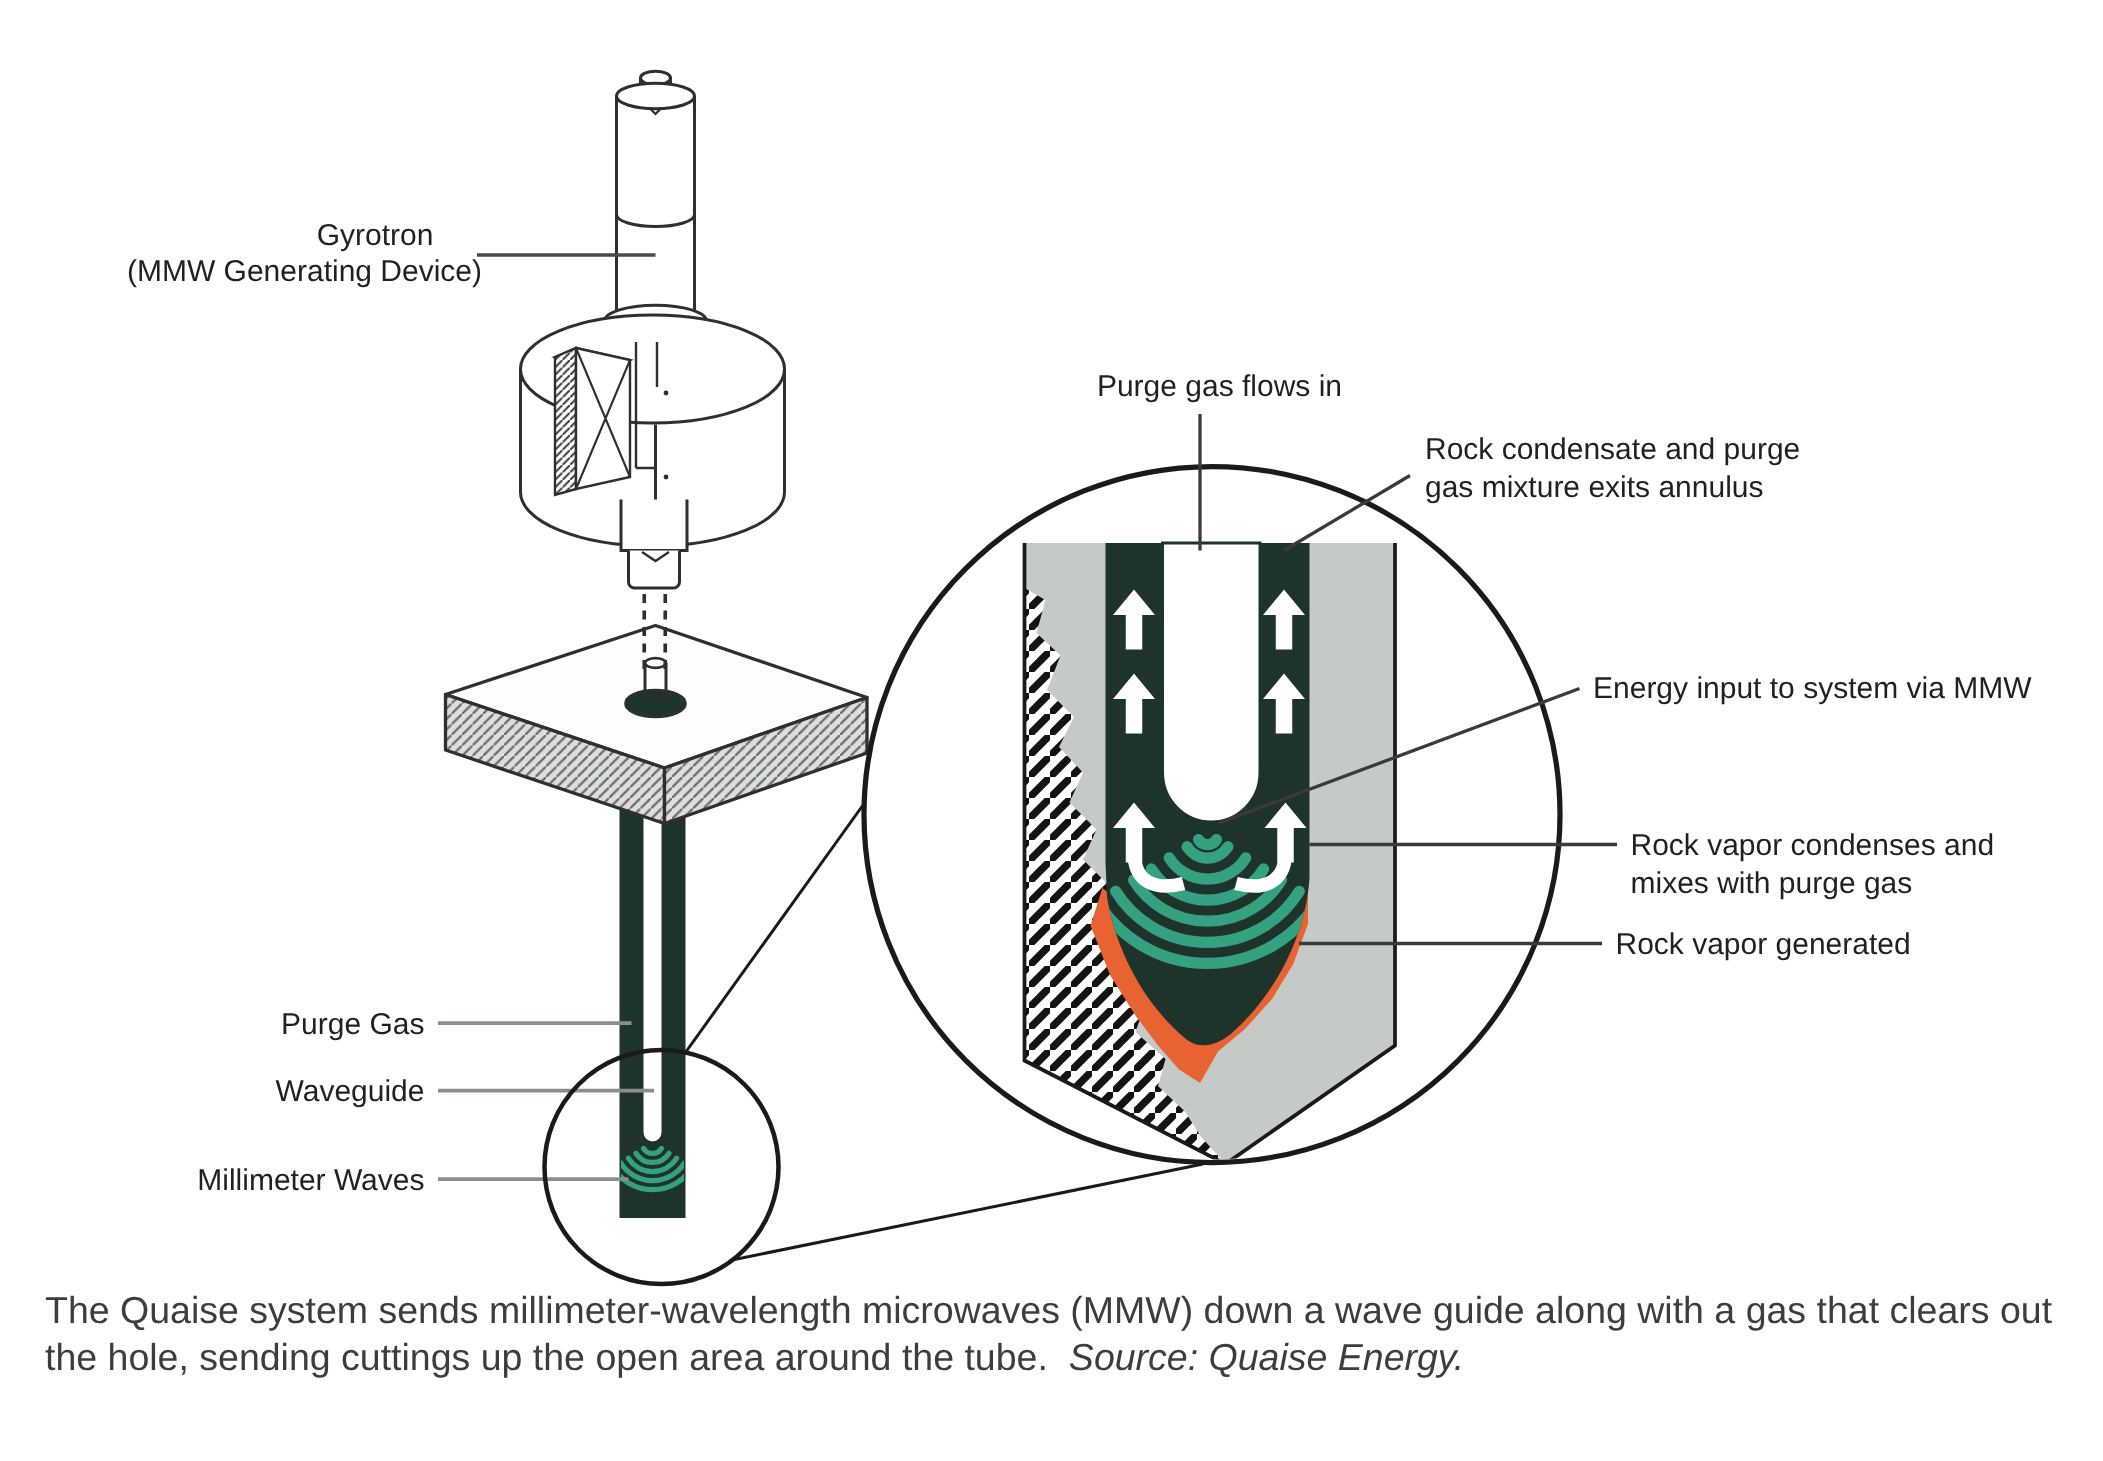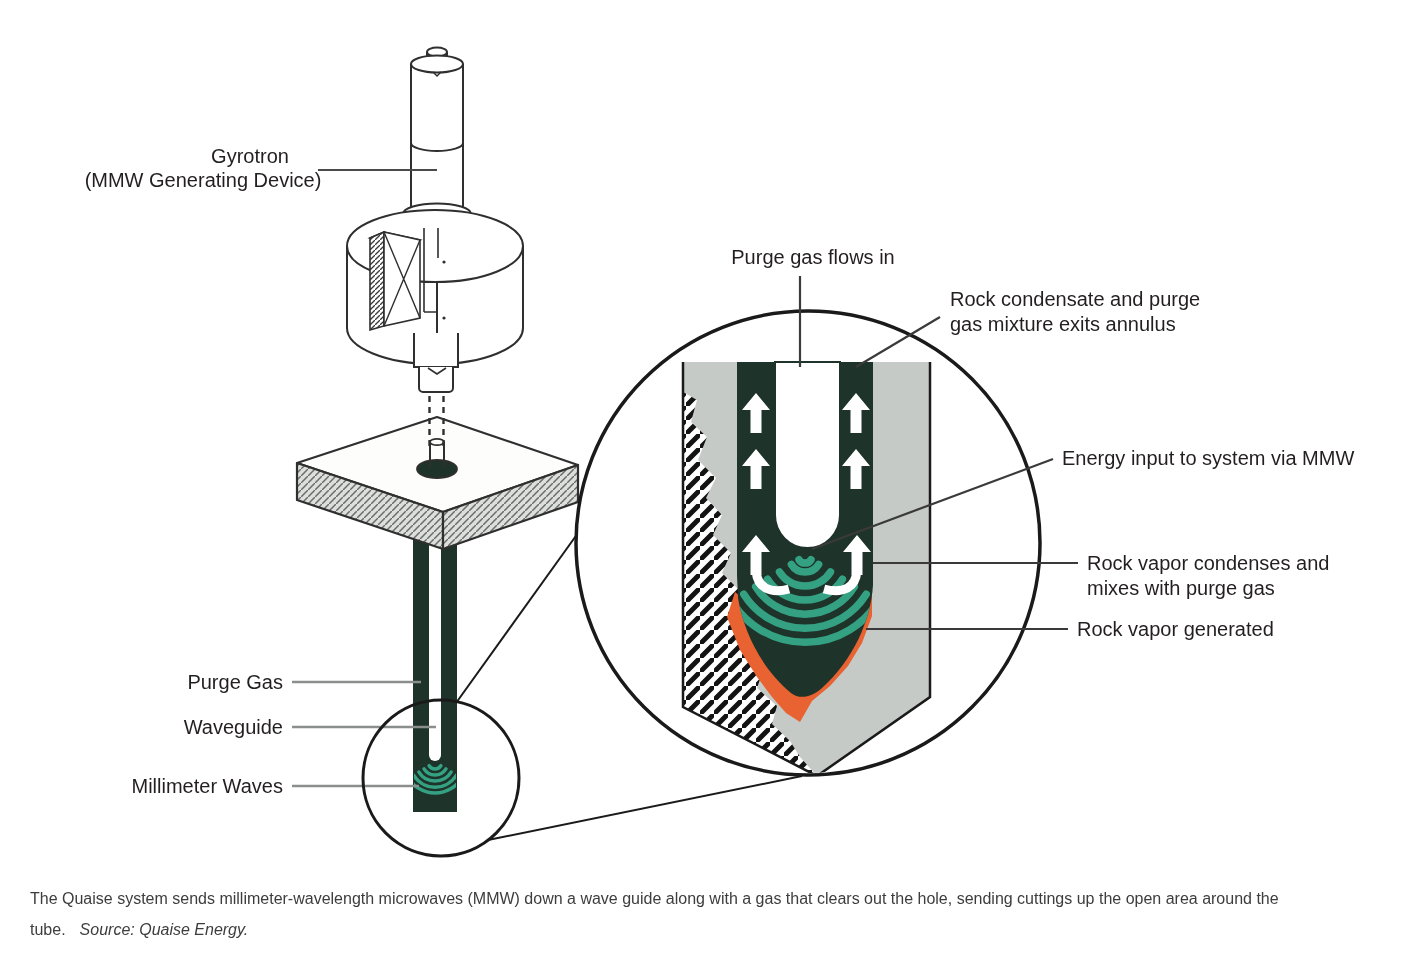--- a/index.html
+++ b/index.html
@@ -1,22 +1,22 @@
 <!DOCTYPE html>
 <html><head>
 <meta charset="utf-8">
 <style>
   html,body{margin:0;padding:0;background:#ffffff;}
   body{width:1402px;height:974px;position:relative;overflow:hidden;
        font-family:"Liberation Sans","DejaVu Sans",sans-serif;}
   .fig{position:absolute;left:0;top:0;width:1402px;height:880px;}
   svg text{font-family:"Liberation Sans","DejaVu Sans",sans-serif;}
   .lbl{font-size:20px;fill:#231f20;}
-  .caption{position:absolute;left:30px;top:883px;width:1355px;
-           font-size:16px;line-height:31px;color:#3d3d3d;}
+  .caption{position:absolute;left:30px;top:859px;width:1355px;
+           font-size:25px;line-height:31px;color:#3d3d3d;}
   .caption em{font-style:italic;margin-left:14px;}
 </style>
 </head>
 <body>
 
 <div class="fig">
 <svg width="1402" height="880" viewBox="0 0 1402 880">
   <defs>
     <pattern id="hatchSlab" width="7" height="7" patternUnits="userSpaceOnUse">
       <rect width="7" height="7" fill="#dcdfdc"></rect>

